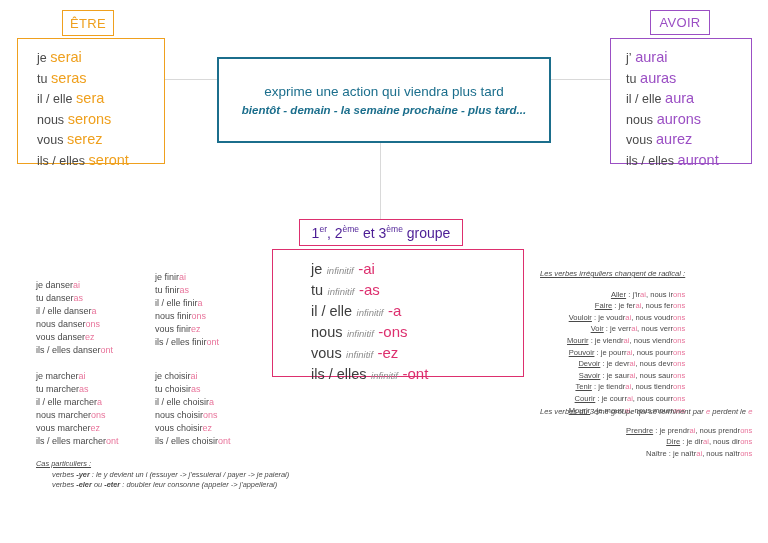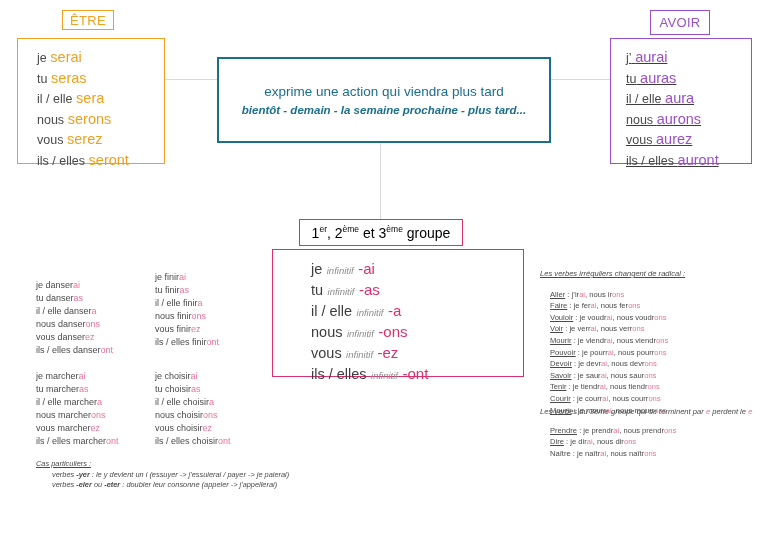--- a/index.html
+++ b/index.html
@@ -18,45 +18,45 @@
   #line-etre-futur{left:165px;top:79px;width:52px;height:1px;}
   #line-futur-avoir{left:551px;top:79px;width:59px;height:1px;}
   #line-futur-groupe{left:380px;top:143px;width:1px;height:77px;}
 
   
   .panel{position:absolute;background:#fff;box-sizing:border-box;}
   .tab{position:absolute;background:#fff;box-sizing:border-box;
        display:flex;align-items:center;justify-content:center;z-index:3;}
 
   
-  #etre-tab{left:62px;top:10px;width:52px;height:20px;border:1.4px solid #efa01e;}
+  #etre-tab{left:62px;top:10px;width:52px;height:26px;border:1.4px solid #efa01e;}
   #etre-tab span{color:#efa01e;font-size:13px;letter-spacing:.3px;}
   #etre-box{left:17px;top:38px;width:148px;height:126px;border:1.6px solid #efa01e;z-index:2;}
   #etre-box .rows{padding:9px 0 0 19px;}
   .conj-row{line-height:19.5px;white-space:nowrap;font-size:13px;}
   .pron{color:#4a4a4a;font-size:12.5px;}
   .orange{color:#efa01e;font-size:14.5px;}
 
   
   #avoir-tab{left:650px;top:10px;width:60px;height:25px;border:1.4px solid #9b4fc4;}
   #avoir-tab span{color:#9b4fc4;font-size:13px;letter-spacing:.3px;}
   #avoir-box{left:610px;top:38px;width:142px;height:126px;border:1.6px solid #9b4fc4;z-index:2;}
-  #avoir-box .rows{padding:9px 0 0 15px;text-decoration:underline;}
+  #avoir-box .rows{padding:9px 0 0 15px;}
   .purple{color:#9b4fc4;font-size:14.5px;}
 
   
   #futur-box{left:217px;top:57px;width:334px;height:86px;border:2px solid #1b6e8c;z-index:2;
              display:flex;flex-direction:column;align-items:center;justify-content:center;}
   #futur-title{font-size:28px;color:#1c1c1c;letter-spacing:.5px;margin-bottom:6px;}
   #futur-sub{font-size:13.5px;color:#1b6e8c;margin-bottom:5px;}
   #futur-examples{font-size:11.5px;color:#1b6e8c;font-style:italic;font-weight:bold;}
 
   
   #groupe-tab{left:299px;top:219px;width:164px;height:27px;border:1.6px solid #dd2f6e;}
-  #groupe-tab span{color:#000000;font-size:14px;}
+  #groupe-tab span{color:#4c1d95;font-size:14px;}
   #groupe-tab sup{font-size:8.5px;}
   #groupe-box{left:272px;top:249px;width:252px;height:128px;border:1.8px solid #dd2f6e;z-index:2;}
   #groupe-box .rows{padding:9px 0 0 38px;}
   .grp-row{line-height:19px;white-space:nowrap;}
   .grp-pron{color:#3d3d3d;font-size:14.5px;}
   .grp-inf{color:#8d8d8d;font-size:9.5px;font-style:italic;}
   .grp-end{color:#dd2f6e;font-size:15px;}
 
   
   .ex-col{position:absolute;font-size:9px;line-height:12.9px;color:#4a4a4a;white-space:nowrap;}
@@ -69,21 +69,21 @@
   
   #cas-particuliers{position:absolute;left:36px;top:459px;font-size:7.4px;
                     color:#4a4a4a;font-style:italic;line-height:10.5px;}
   #cas-title{text-decoration:underline;}
   .cas-line{padding-left:16px;}
   .cas-line b{font-weight:bold;}
 
   
   #irr-block{position:absolute;left:540px;top:268px;font-size:7.6px;color:#4a4a4a;line-height:11.6px;}
   #irr-title{font-style:italic;text-decoration:underline;margin-bottom:9px;}
-  .irr-row{padding-left:10px;white-space:nowrap;}
+  .irr-row{padding-left:10px;white-space:nowrap;text-align:right;}
   .irr-row u{text-decoration:underline;}
   .irr-row .e{color:#e8749b;}
 
   #grp3-block{position:absolute;left:540px;top:406px;font-size:7.6px;color:#4a4a4a;line-height:11.6px;}
   #grp3-note{font-style:italic;margin-bottom:7px;white-space:nowrap;}
   #grp3-note .pk{color:#e8749b;}
 </style>
 </head>
 <body>
 

